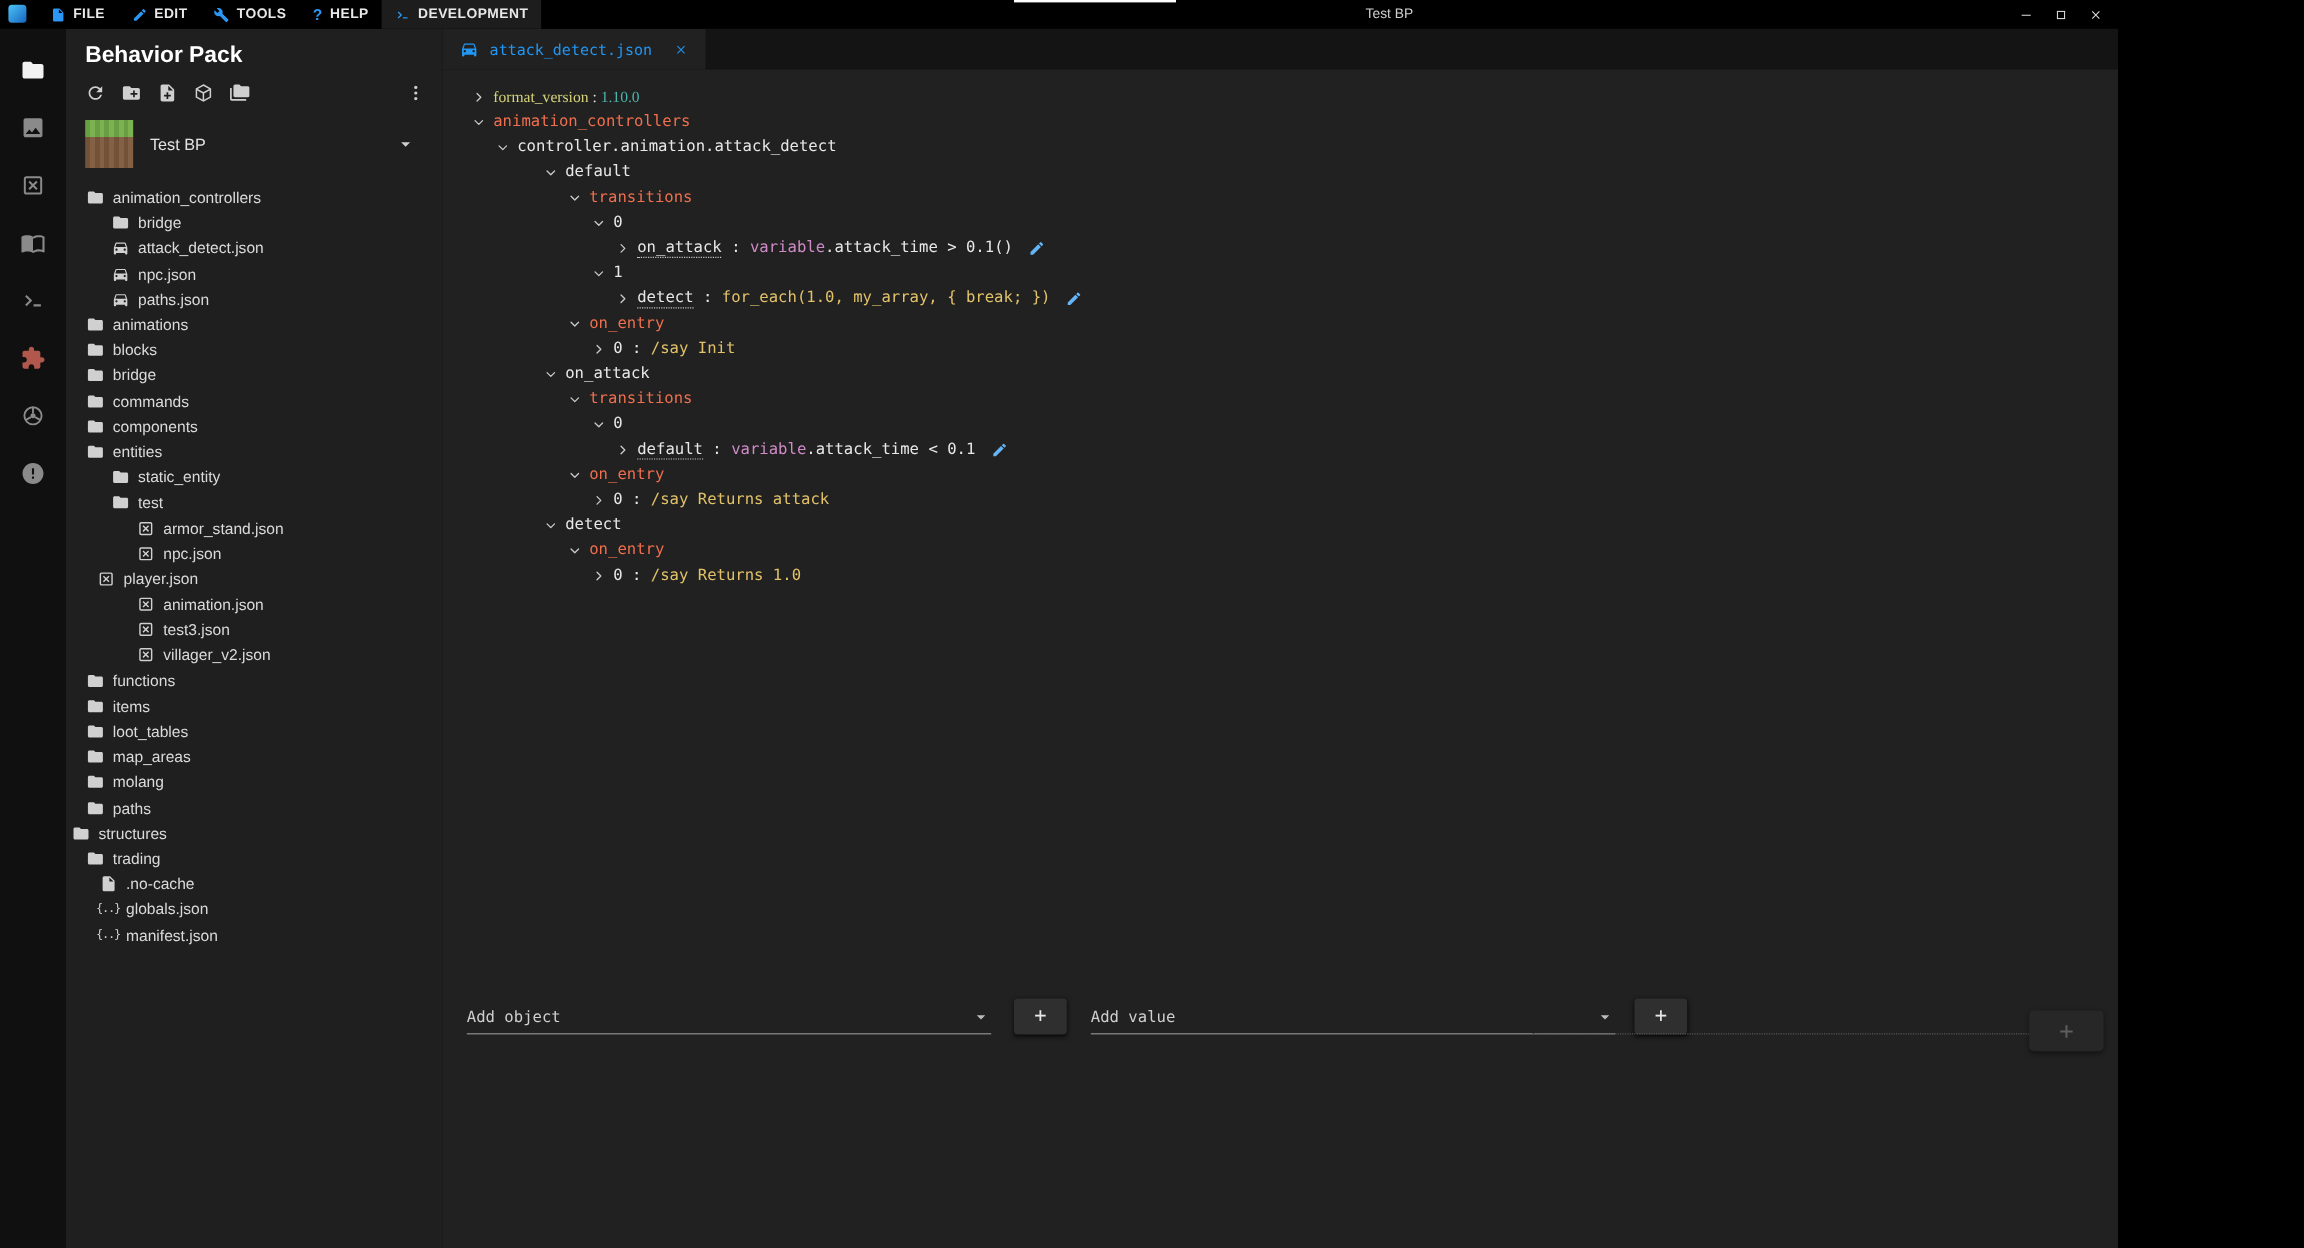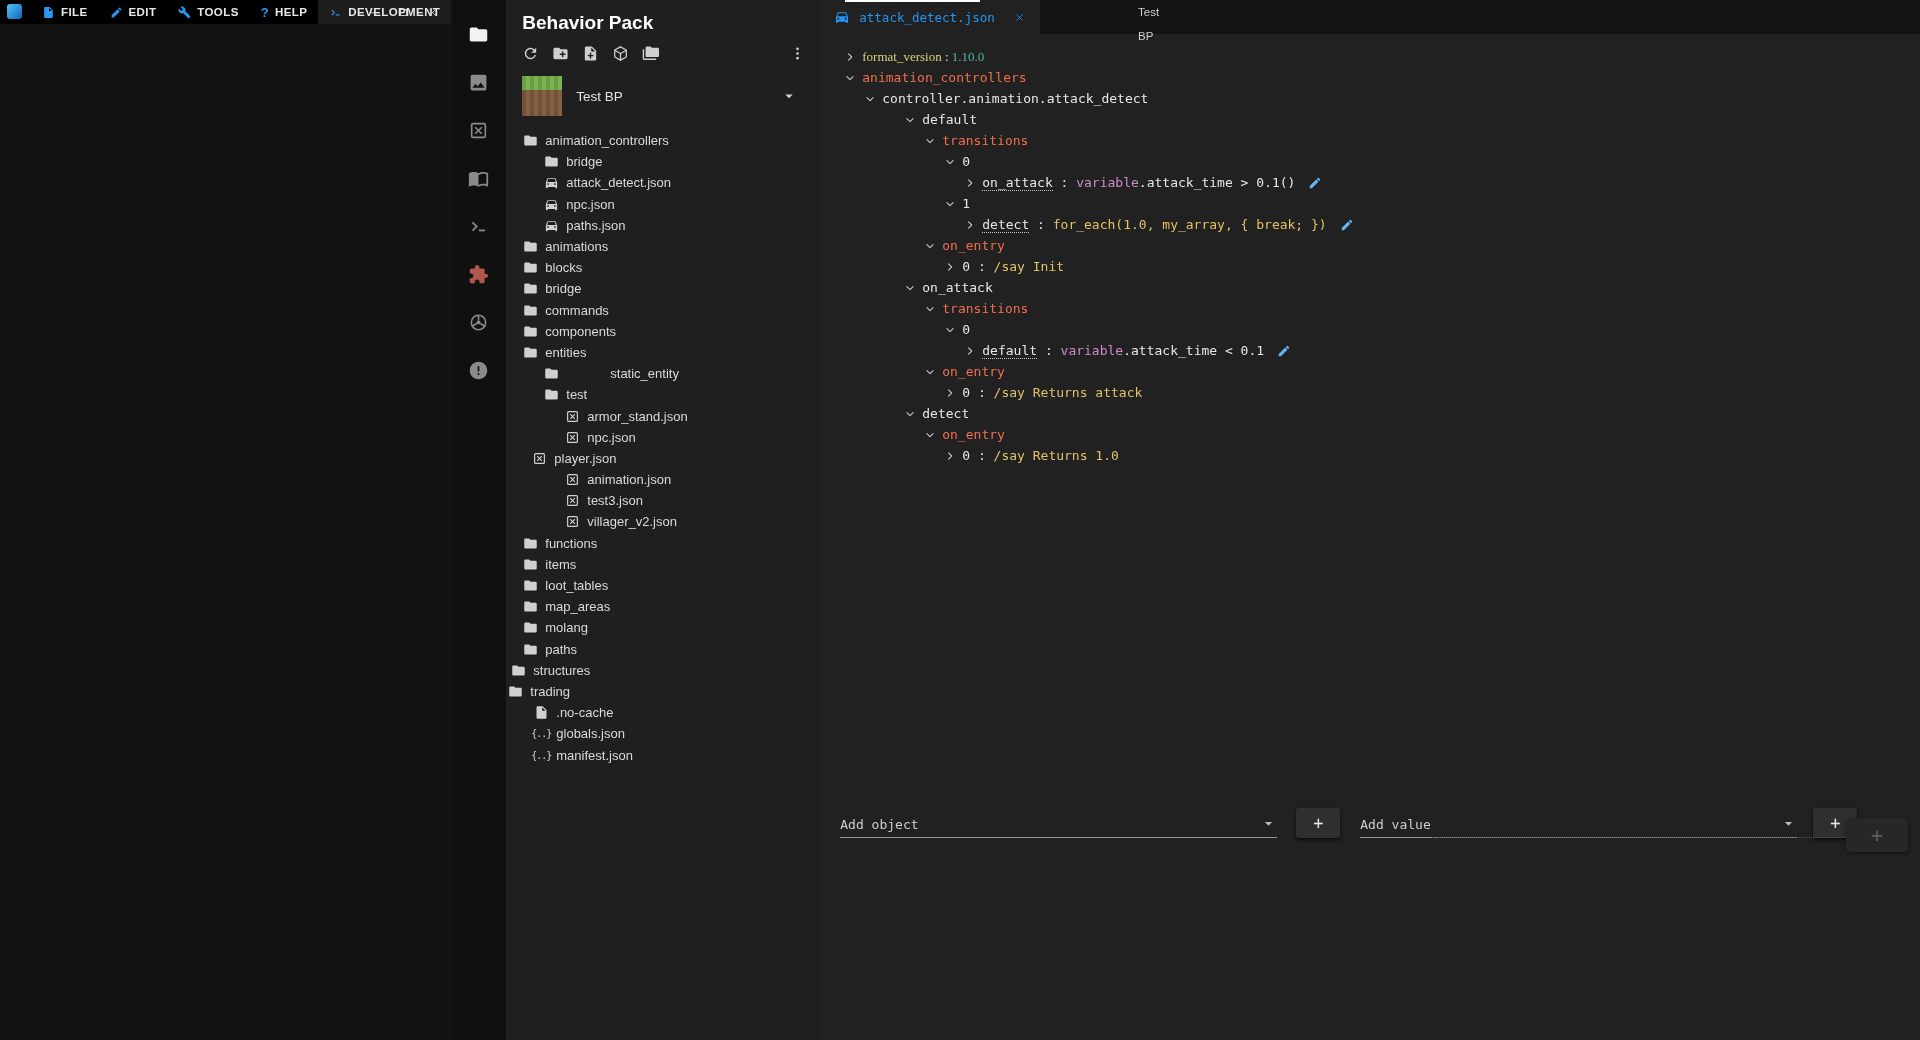--- a/index.html
+++ b/index.html
@@ -1,18 +1,18 @@
 <!DOCTYPE html>
 <html><head>
 <meta charset="utf-8">
 <style>
   * { margin:0; padding:0; box-sizing:border-box; }
   html,body { background:#000; width:1920px; height:1040px; overflow:hidden; }
-  .app { width:1920px; height:1040px; position:relative; overflow:hidden; background:#121212;
-         font-family:"Liberation Sans", sans-serif; display:flex; flex-direction:row; }
+  .app { width:1765px; height:1040px; position:relative; overflow:hidden; background:#121212;
+         font-family:"Liberation Sans", sans-serif; display:flex; flex-direction:column; }
 
   
   .titlebar { height:24px; background:#000; display:flex; align-items:stretch; position:relative; flex:0 0 auto; z-index:5; }
   .app-logo { width:15px; height:15px; margin:4px 9px 0 7px; border-radius:3px;
               background:linear-gradient(135deg,#4fc3f7,#1565c0); flex:0 0 auto; }
   .menu-item { display:flex; align-items:center; gap:6px; padding:0 11px; color:#e8e8e8;
                font-size:11.5px; font-weight:bold; letter-spacing:.4px; cursor:default; }
   .menu-item.hl { background:#1d1d1d; }
   .menu-item .ic { width:13px; height:13px; color:#2b96f3; }
   .qmark { color:#2b96f3; font-weight:bold; font-size:13px; line-height:13px; }
@@ -336,21 +336,21 @@
             <span class="tlabel">components</span>
           </div>
           <div class="tree-row" style="padding-left: 16px;">
             <span class="ticon">
               <svg class="ic" viewBox="0 0 24 24">
                 <path fill="currentColor" d="M10 4H4c-1.1 0-2 .9-2 2v12c0 1.1.9 2 2 2h16c1.1 0 2-.9 2-2V8c0-1.1-.9-2-2-2h-8l-2-2z"></path>
               </svg>
             </span>
             <span class="tlabel">entities</span>
           </div>
-          <div class="tree-row" style="padding-left: 37px; gap: 44px;">
+          <div class="tree-row" style="padding-left: 37px;">
             <span class="ticon">
               <svg class="ic" viewBox="0 0 24 24">
                 <path fill="currentColor" d="M10 4H4c-1.1 0-2 .9-2 2v12c0 1.1.9 2 2 2h16c1.1 0 2-.9 2-2V8c0-1.1-.9-2-2-2h-8l-2-2z"></path>
               </svg>
             </span>
             <span class="tlabel">static_entity</span>
           </div>
           <div class="tree-row" style="padding-left: 37px;">
             <span class="ticon">
               <svg class="ic" viewBox="0 0 24 24">
@@ -462,21 +462,21 @@
             <span class="tlabel">paths</span>
           </div>
           <div class="tree-row" style="padding-left: 4px;">
             <span class="ticon">
               <svg class="ic" viewBox="0 0 24 24">
                 <path fill="currentColor" d="M10 4H4c-1.1 0-2 .9-2 2v12c0 1.1.9 2 2 2h16c1.1 0 2-.9 2-2V8c0-1.1-.9-2-2-2h-8l-2-2z"></path>
               </svg>
             </span>
             <span class="tlabel">structures</span>
           </div>
-          <div class="tree-row" style="padding-left: 1px;">
+          <div class="tree-row" style="padding-left: 16px;">
             <span class="ticon">
               <svg class="ic" viewBox="0 0 24 24">
                 <path fill="currentColor" d="M10 4H4c-1.1 0-2 .9-2 2v12c0 1.1.9 2 2 2h16c1.1 0 2-.9 2-2V8c0-1.1-.9-2-2-2h-8l-2-2z"></path>
               </svg>
             </span>
             <span class="tlabel">trading</span>
           </div>
           <div class="tree-row" style="padding-left: 27px;">
             <span class="ticon">
               <svg class="ic" viewBox="0 0 24 24">

